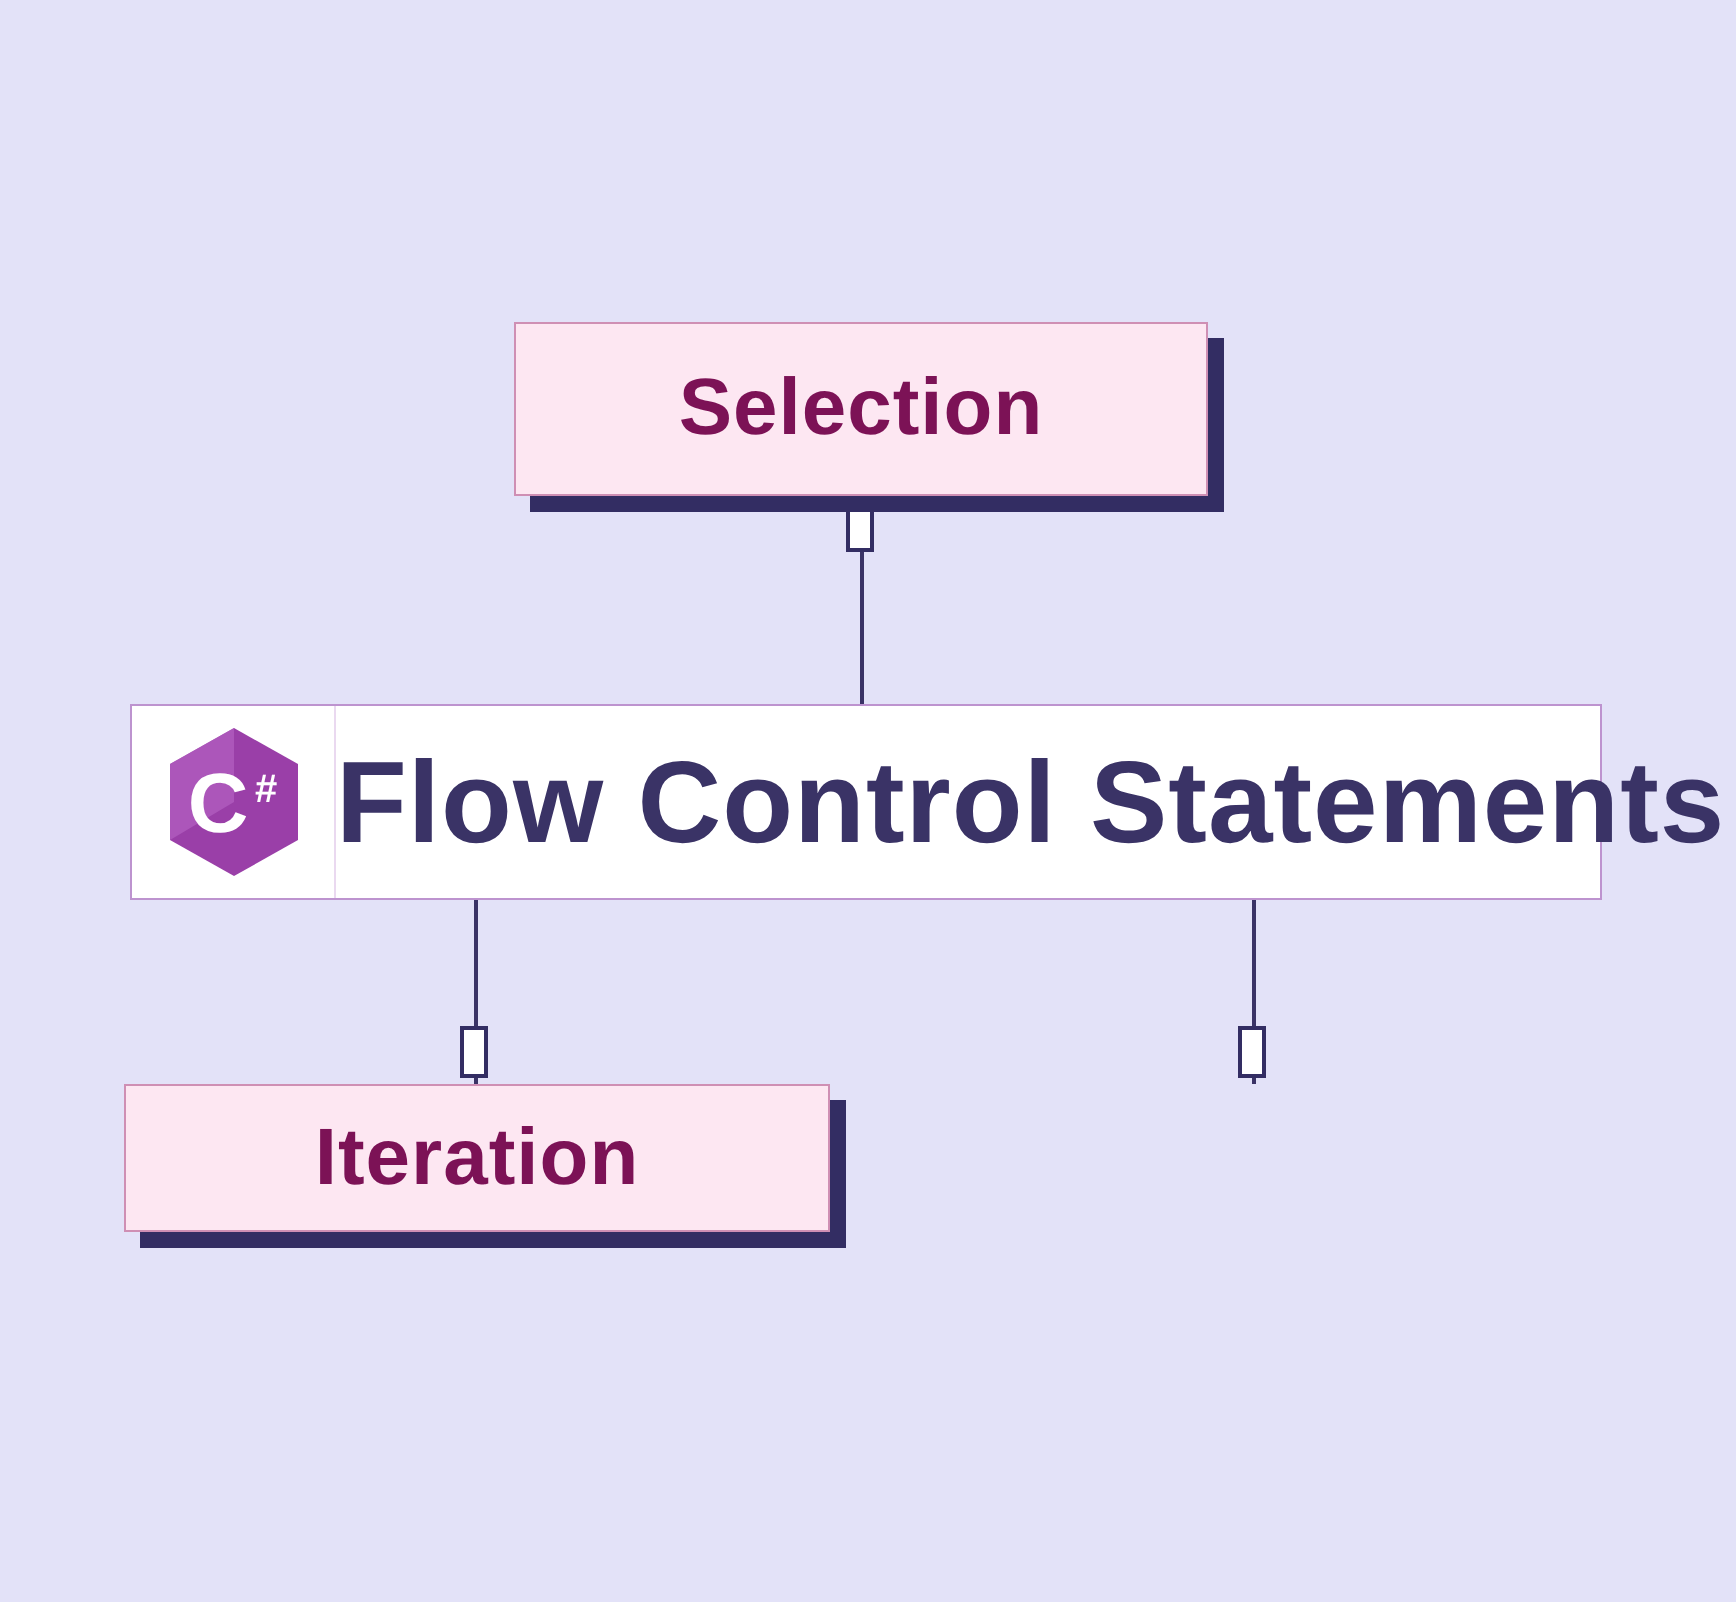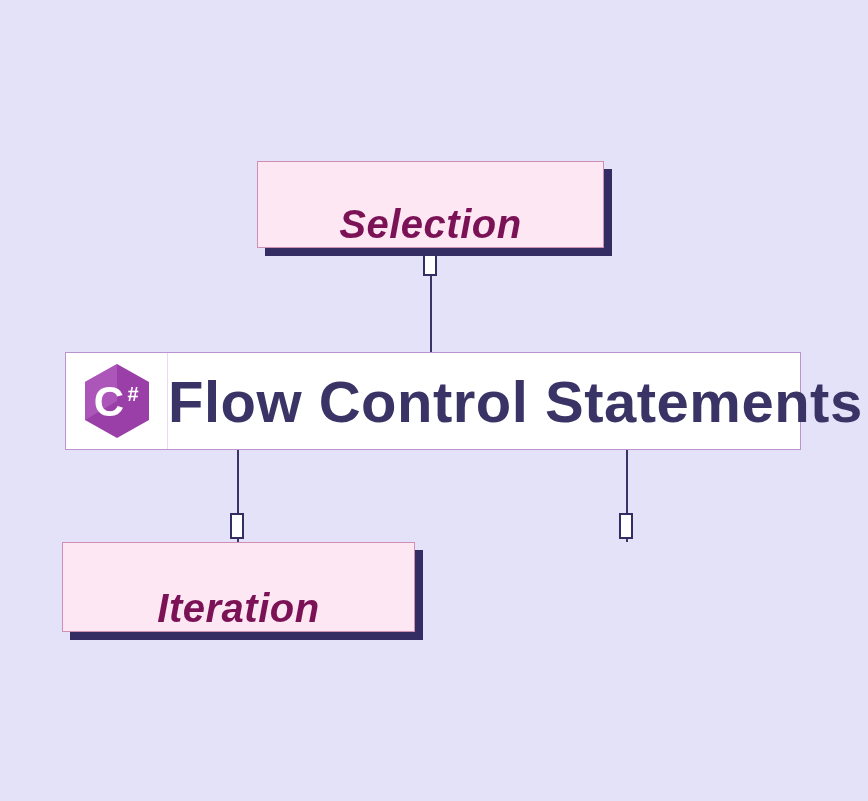--- a/index.html
+++ b/index.html
@@ -35,21 +35,21 @@
     width:14px;height:26px;
     background:#ffffff;
     border:2px solid var(--shadow);
   }
 
   .node{
     position:absolute;
     background:var(--node-fill);
     border:1px solid var(--node-border);
     box-shadow:8px 8px 0 var(--shadow);
-    display:flex;align-items:flex-end;justify-content:center;font-style:italic;
+    display:flex;align-items:center;justify-content:center;
   }
   .node .label{
     color:var(--node-text);
     font-size:40px;
     font-weight:600;
     letter-spacing:0.5px;
   }
 
   .center-box{
     position:absolute;
@@ -69,21 +69,21 @@
     display:flex;align-items:center;justify-content:center;
     color:var(--title-text);
     font-size:58px;
     font-weight:bold;
     letter-spacing:0.5px;
     padding-right:14px;
     white-space:nowrap;
   }
 
   #node-selection{left:257px;top:161px;width:347px;height:87px;}
-  #node-iteration{left:62px;top:542px;width:353px;height:90px;}
+  #node-iteration{left:62px;top:542px;width:353px;height:74px;}
   #node-jump{left:452px;top:542px;width:349px;height:90px;}
 
   #conn-top{left:430px;top:248px;height:104px;}
   #conn-left{left:237px;top:450px;height:92px;}
   #conn-right{left:626px;top:450px;height:92px;}
 
   #handle-top{left:423px;top:250px;}
   #handle-left{left:230px;top:513px;}
   #handle-right{left:619px;top:513px;}
 </style>

